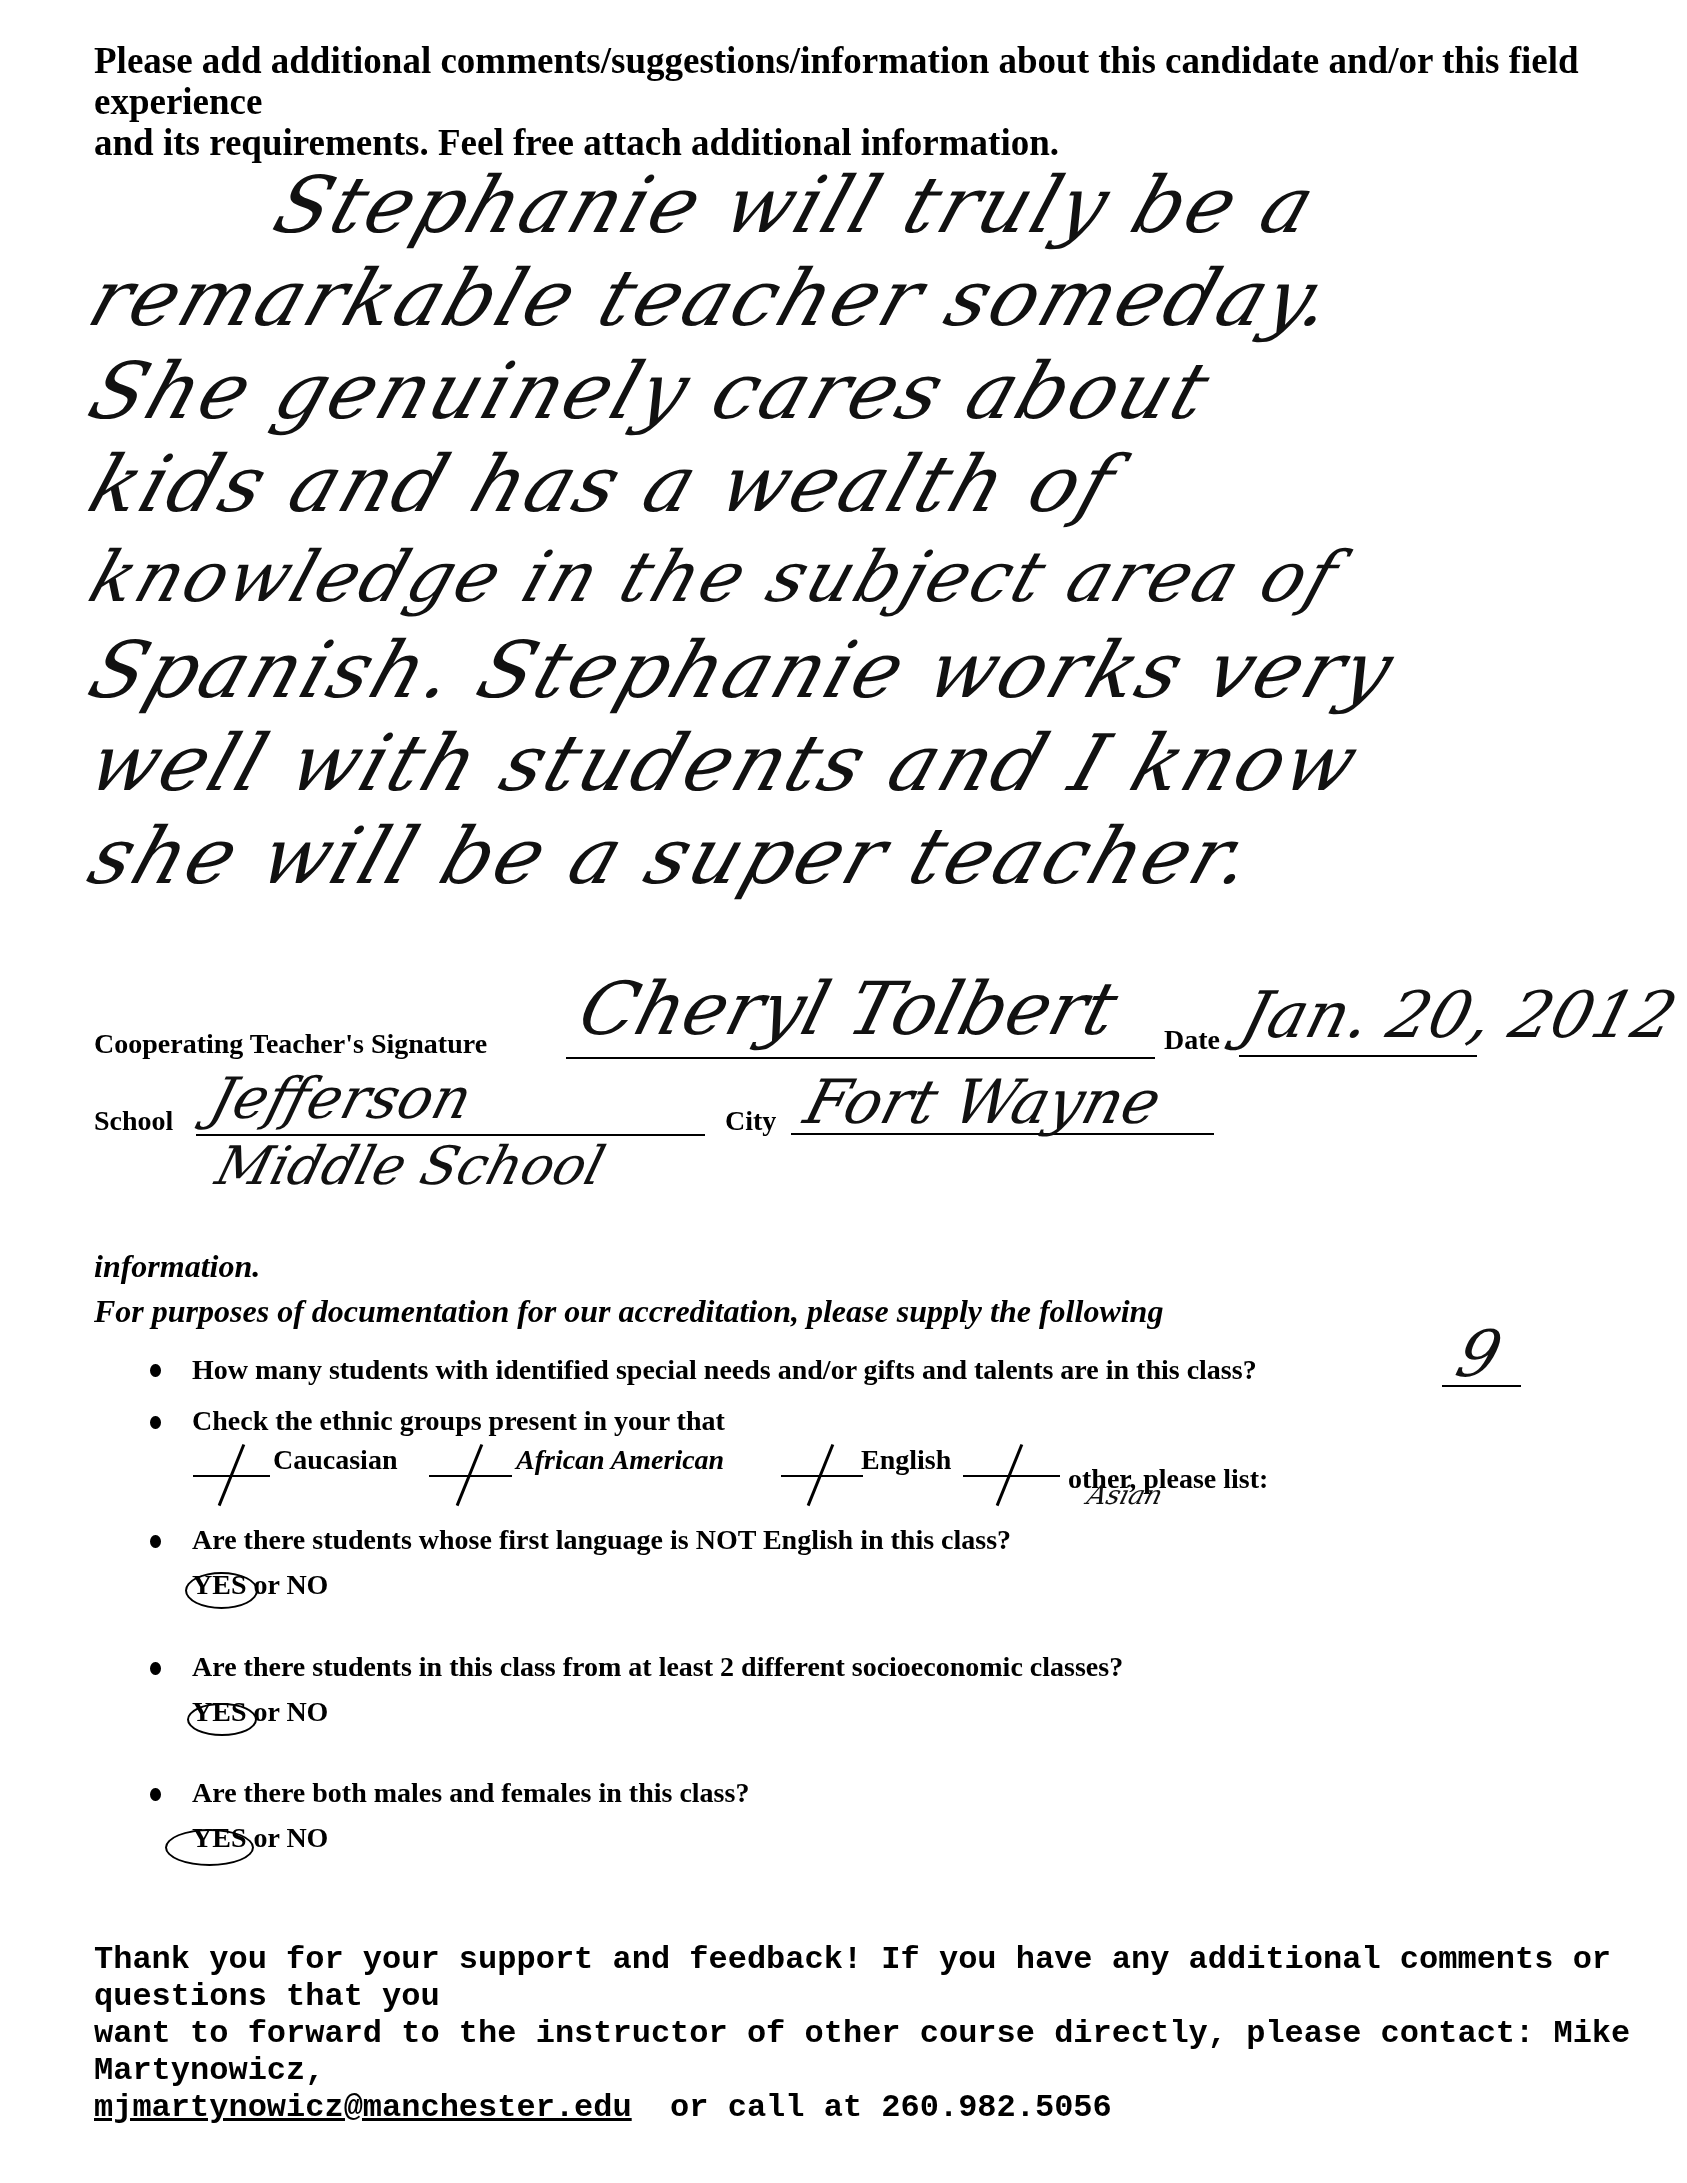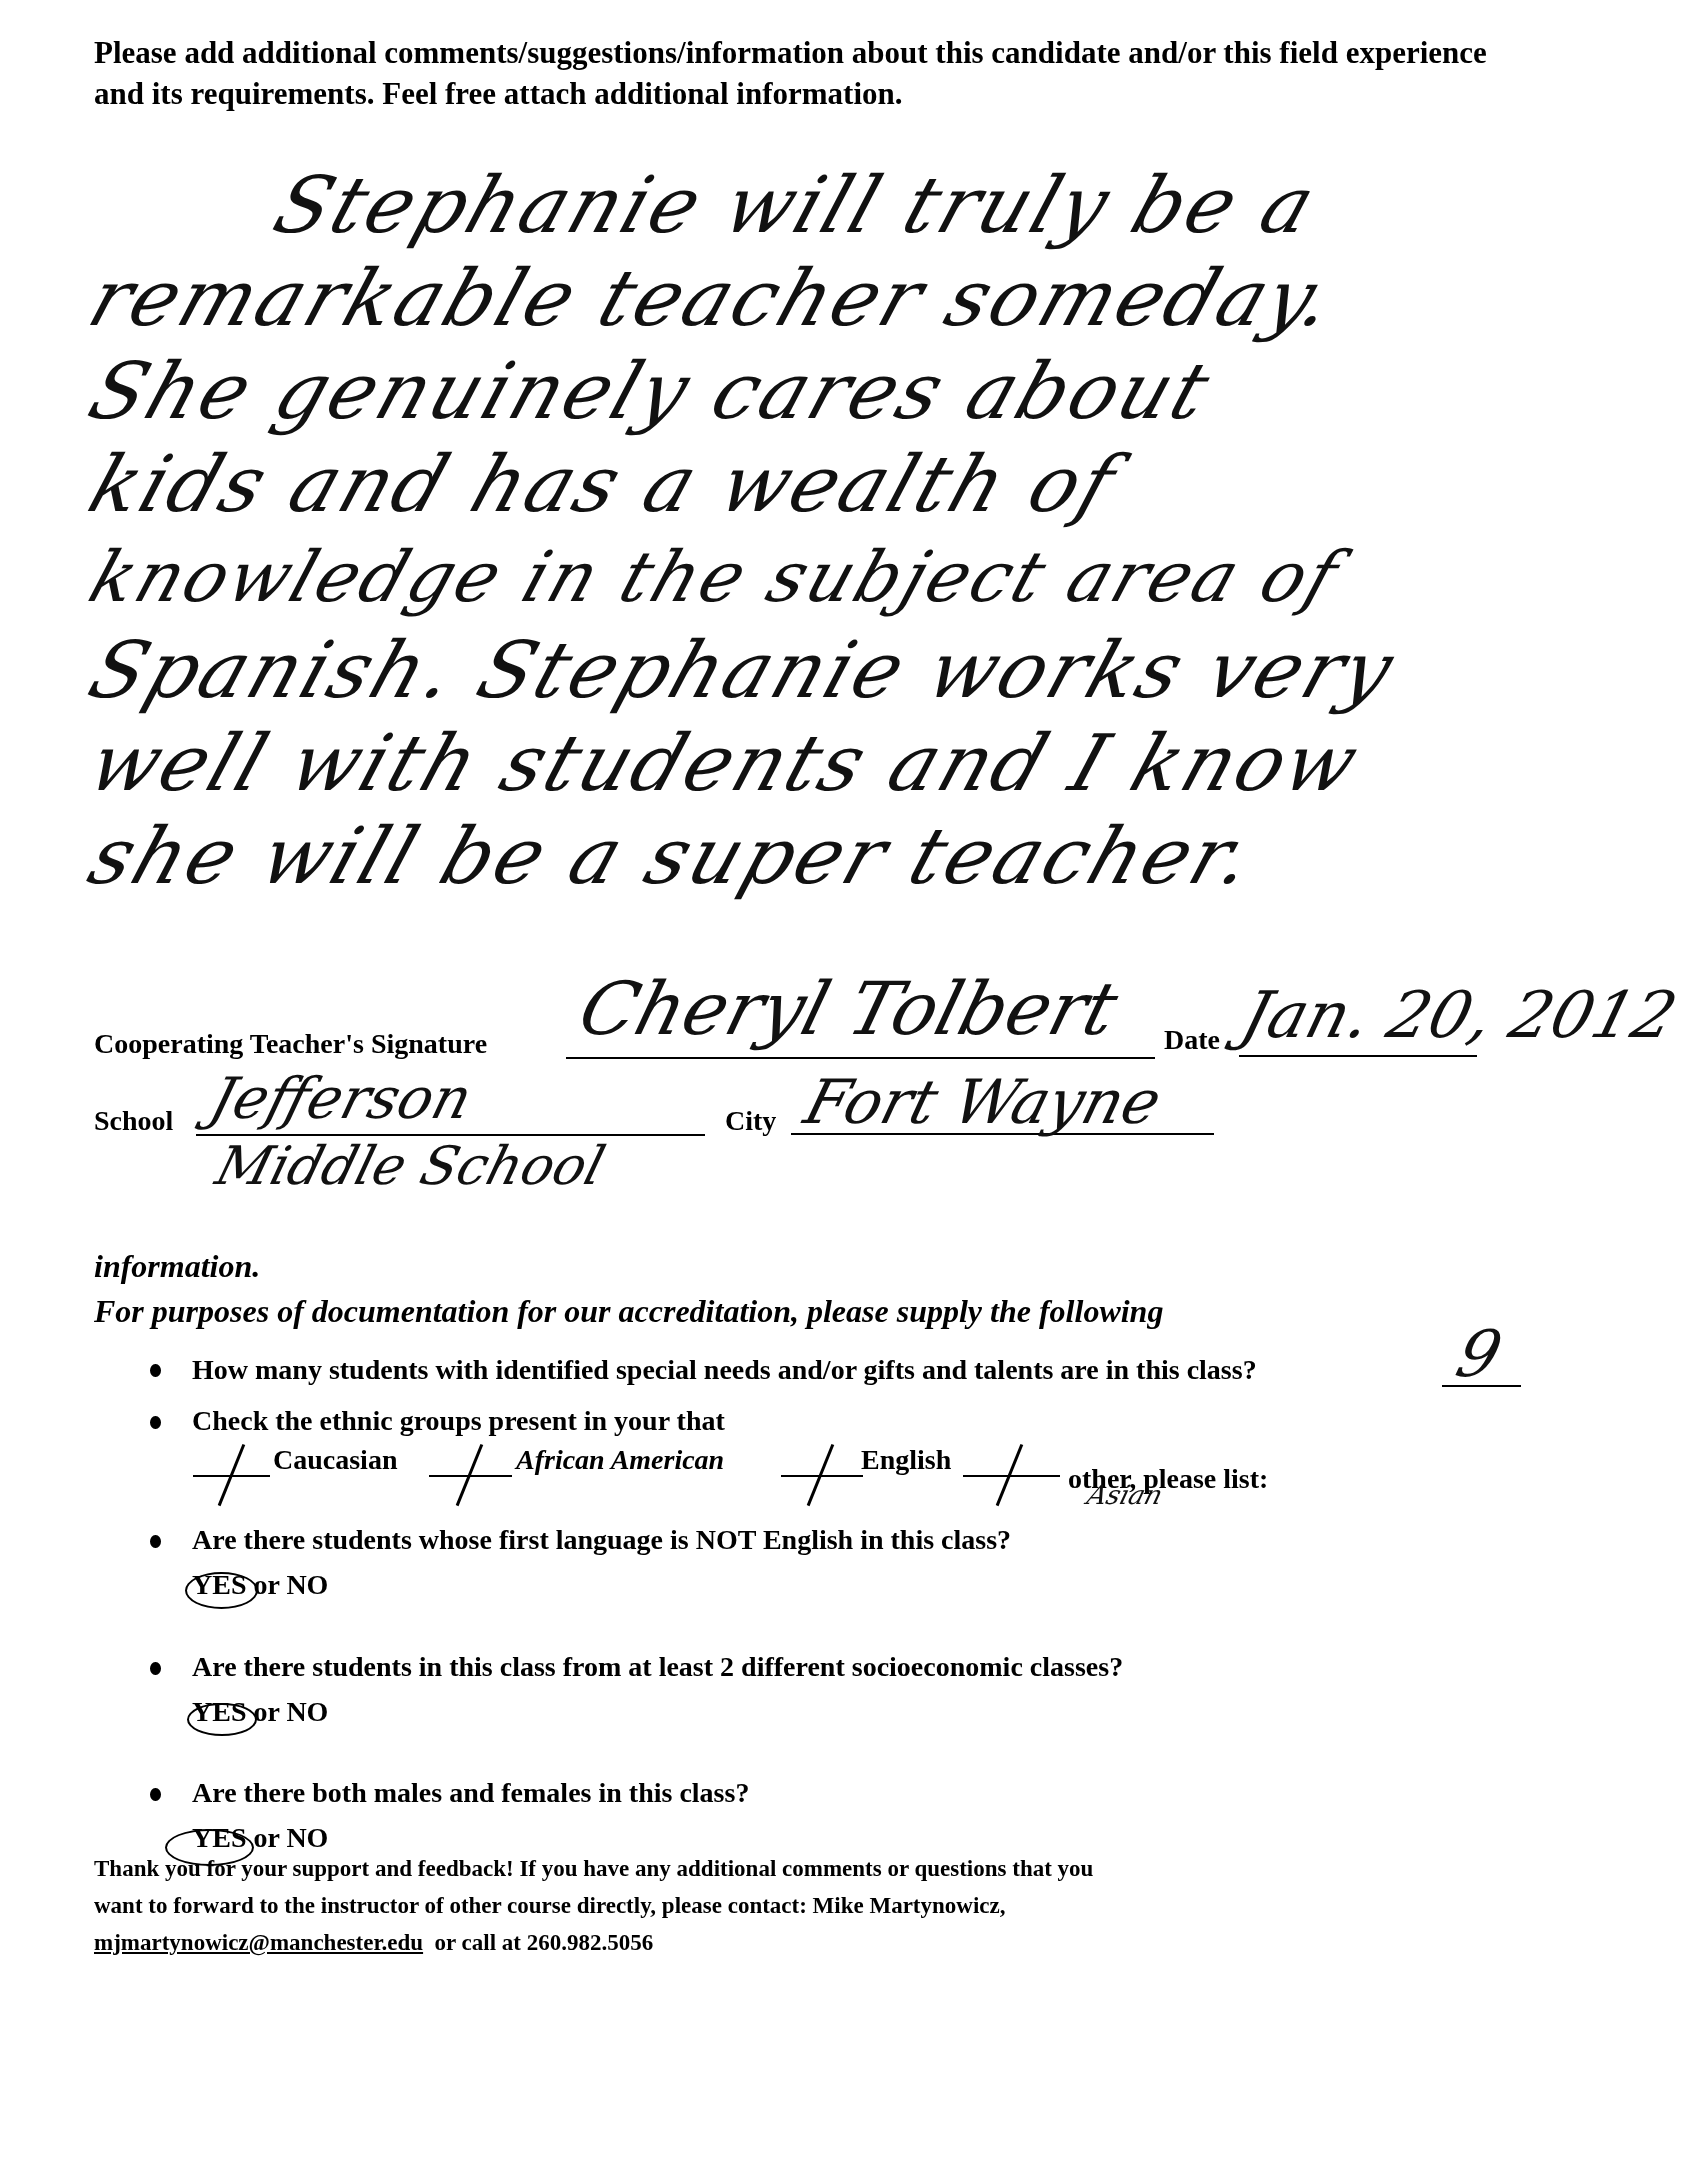--- a/index.html
+++ b/index.html
@@ -1,20 +1,20 @@
 <!DOCTYPE html>
 <html style="font-size:10.6px"><head>
 <meta charset="utf-8">
 <style>
   html, body { margin:0; padding:0; background:#fff; }
   body { width:1687px; height:2183px; position:relative; overflow:hidden; color:#000;
          font-family:"Liberation Serif", "DejaVu Serif", serif; font-weight:bold; }
   .abs { position:absolute; }
   .p { font-size:28px; line-height:40px; white-space:nowrap; }
-  .intro { left:94px; top:32px; font-size:31px; line-height:41px; }
+  .intro { left:94px; top:40px; font-size:37px; line-height:41px; }
   .hand { font-family:"DejaVu Serif", serif; font-style:italic; font-weight:normal; font-size:78px;
           line-height:93px; color:#111; white-space:nowrap; letter-spacing:2.6px; transform:skewX(-18deg); }
   .handsm { font-family:"DejaVu Serif", serif; font-style:italic; font-weight:normal; color:#111; white-space:nowrap; transform:skewX(-15deg); }
   .line { position:absolute; height:2px; background:#000; }
   .ital { font-style:italic; font-size:32px; line-height:45px; }
   .bullet { position:absolute; width:10.6px; height:13.2px; border-radius:50%; background:#000; }
   .circle { position:absolute; border:2px solid #000; border-radius:50%; }
   .check { position:absolute; width:2.6px; height:66px; background:#000; transform:rotate(22deg); }
   a.email { color:#000; text-decoration:underline; }
 </style>
@@ -104,18 +104,18 @@
 
 <div class="bullet" style="left:150px; top:1788px;"></div>
 <div class="abs p" style="left:192px; top:1773px;">Are there both males and females in this class?</div>
 <div class="abs p" style="left:192px; top:1818px;">
   <span>YES</span>
   <span>or</span>
   <span>NO</span>
 </div>
 <div class="circle" style="left:165px; top:1829px; width:85px; height:33px;"></div>
 
-<div class="abs" style="left:94px; top:1850px; font-size:23px; line-height:37px;">
+<div class="abs" style="left:94px; top:1941px; font-size:32px; line-height:37px;font-family:Liberation Mono, monospace;">
   <div>Thank you for your support and feedback!  If you have any additional comments or questions that you</div>
   <div>want to forward to the instructor of other course directly, please contact:  Mike Martynowicz,</div>
   <div><a class="email">mjmartynowicz@manchester.edu</a><span style="white-space:pre;">  or call at 260.982.5056</span></div>
 </div>
 
 
 </body></html>

